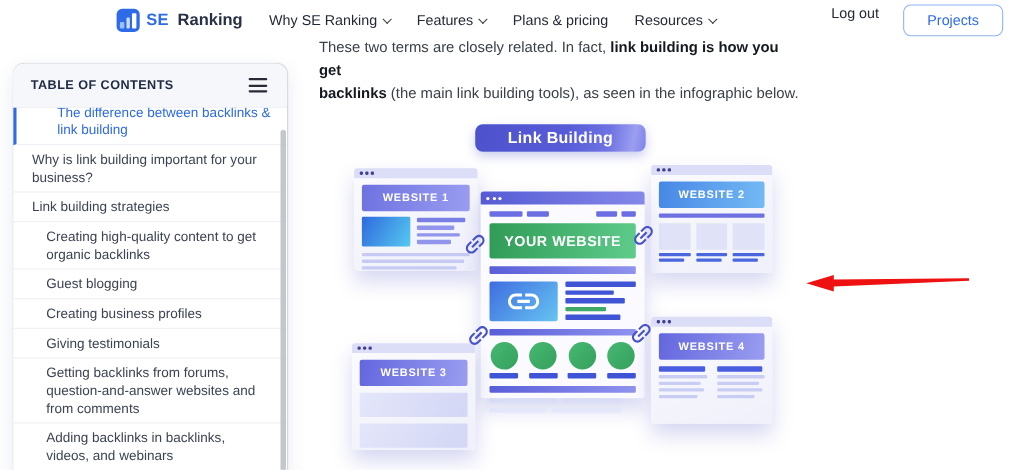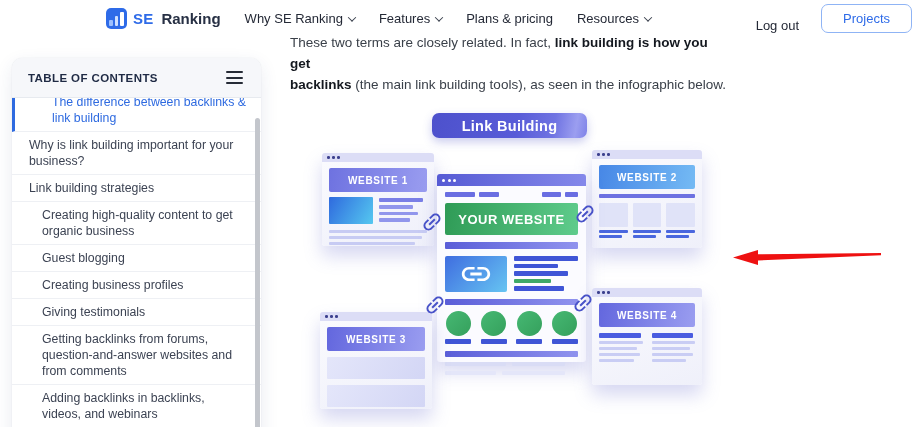--- a/index.html
+++ b/index.html
@@ -25,21 +25,21 @@
   .logo-icon i:nth-child(3){height:14px; background:#ffffff;}
   .logo-se { color:#2e6be8; font-weight:700; font-size:15px; letter-spacing:.2px; }
   .logo-ranking { color:#273044; font-weight:600; font-size:15px; margin-left:2px; }
 
   .nav { display:flex; align-items:center; gap:24px; margin-left:24px; }
   .nav-item { font-size:13px; color:#242936; display:flex; align-items:center; cursor:pointer; }
   .chev {
     width:6px; height:6px; border-right:1.5px solid #3a404d; border-bottom:1.5px solid #3a404d;
     transform:rotate(45deg) translate(-1px,-1px); margin-left:6px; display:inline-block;
   }
-  .top-right { margin-left:auto; display:flex; align-items:flex-end; gap:22px; }
+  .top-right { margin-left:auto; display:flex; align-items:flex-start; gap:22px; }
   .logout { font-size:13px; color:#242936; cursor:pointer; }
   .projects-btn {
     border:1px solid #8fb4f5; color:#2e6be8; background:#fff; font-size:13px;
     border-radius:7px; padding:6px 21px; cursor:pointer; font-family:inherit;
   }
 
   
   .toc-card {
     position:absolute; left:12px; top:58px; width:249px; height:420px; background:#fff;
     border-radius:10px 10px 0 0; z-index:20;
@@ -226,21 +226,21 @@
     <span class="burger">
         <i></i>
         <i></i>
         <i></i>
       </span>
   </div>
   <div class="toc-list">
     <div class="toc-item active"><span>The difference between backlinks &amp; link building</span></div>
     <div class="toc-item lvl0"><span>Why is link building important for your business?</span></div>
     <div class="toc-item lvl0"><span>Link building strategies</span></div>
-    <div class="toc-item"><span>Creating high-quality content to get organic business</span></div>
+    <div class="toc-item"><span>Creating high-quality content to get organic backlinks</span></div>
     <div class="toc-item"><span>Guest blogging</span></div>
     <div class="toc-item"><span>Creating business profiles</span></div>
     <div class="toc-item"><span>Giving testimonials</span></div>
     <div class="toc-item"><span>Getting backlinks from forums, question-and-answer websites and from comments</span></div>
     <div class="toc-item"><span>Adding backlinks in backlinks, videos, and webinars</span></div>
 
   </div>
   <div class="toc-scroll"></div>
 </div>
 

